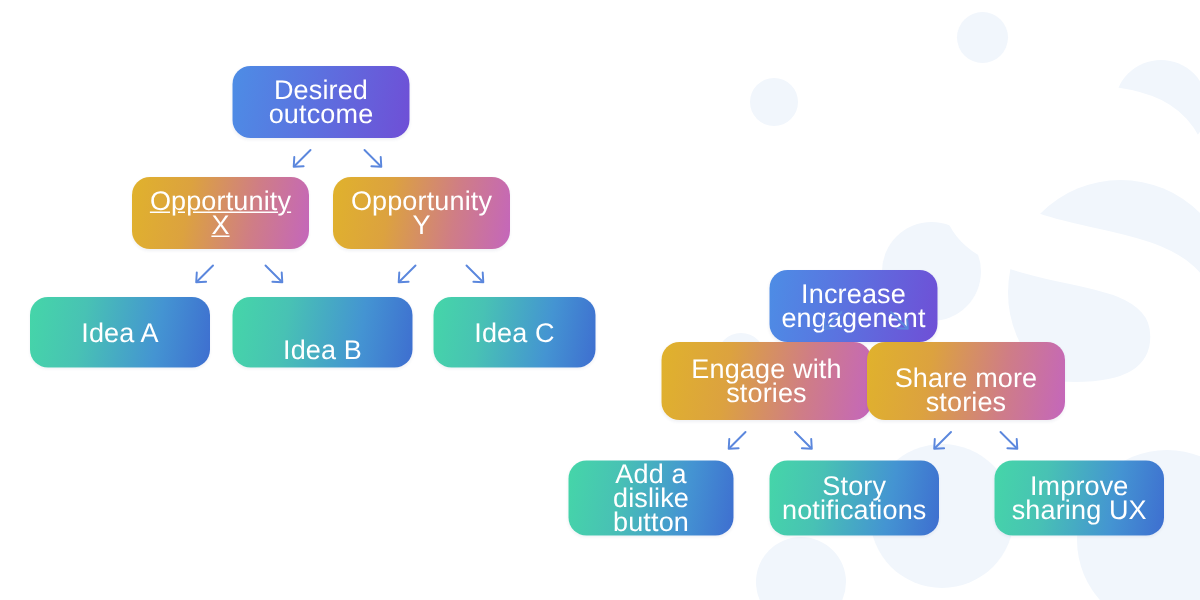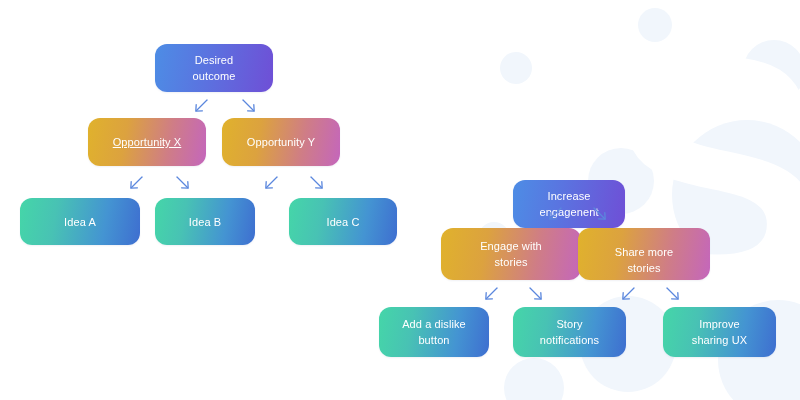--- a/index.html
+++ b/index.html
@@ -25,21 +25,21 @@
     font-size:330px;font-weight:700;line-height:1;
     color:#ffffff;letter-spacing:-8px;
     user-select:none;
   }
 
   
   .node{
     position:absolute;border-radius:12px;
     display:flex;align-items:center;justify-content:center;
     text-align:center;color:#ffffff;
-    font-size:11px;line-height:16px;font-weight:400;
+    font-size:18px;line-height:16px;font-weight:400;
     letter-spacing:.1px;
     box-sizing:border-box;padding:4px 8px;
     box-shadow:0 1px 2px rgba(40,60,120,.07);
   }
   .node span{display:block;}
   .g-outcome{background:linear-gradient(100deg,#4d8de5 0%,#5a74e0 42%,#6f4fd6 100%);}
   .g-opportunity{background:linear-gradient(100deg,#e0b32c 0%,#dda63f 30%,#c munication 60%,#c466bc 100%);}
   .g-opportunity{background:linear-gradient(100deg,#e0b22c 0%,#dca23f 32%,#cf7d86 68%,#c466bc 100%);}
   .g-idea{background:linear-gradient(100deg,#45d6a8 0%,#48c2b4 30%,#4494d2 70%,#3e6ed0 100%);}
 
@@ -74,21 +74,21 @@
       </div>
       <div class="node g-opportunity" style="left: 88px; top: 118px; width: 118px; height: 48px; text-decoration: underline;">
         <span>Opportunity X</span>
       </div>
       <div class="node g-opportunity" style="left: 222px; top: 118px; width: 118px; height: 48px;">
         <span>Opportunity Y</span>
       </div>
       <div class="node g-idea" style="left: 20px; top: 198px; width: 120px; height: 47px;">
         <span>Idea A</span>
       </div>
-      <div class="node g-idea" style="left: 155px; top: 198px; width: 100px; height: 47px;">
+      <div class="node g-idea" style="left: 155px; top: 198px; width: 120px; height: 47px; align-items: flex-end;">
         <span>Idea B</span>
       </div>
       <div class="node g-idea" style="left: 289px; top: 198px; width: 108px; height: 47px;">
         <span>Idea C</span>
       </div>
       <div class="node g-outcome" style="left: 513px; top: 152px; width: 112px; height: 48px; margin-top: 28px;">
         <span>Increase<br>engagenent</span>
       </div>
       <div class="node g-opportunity" style="left: 441px; top: 228px; width: 140px; height: 52px;">
         <span>Engage with<br>stories</span>

